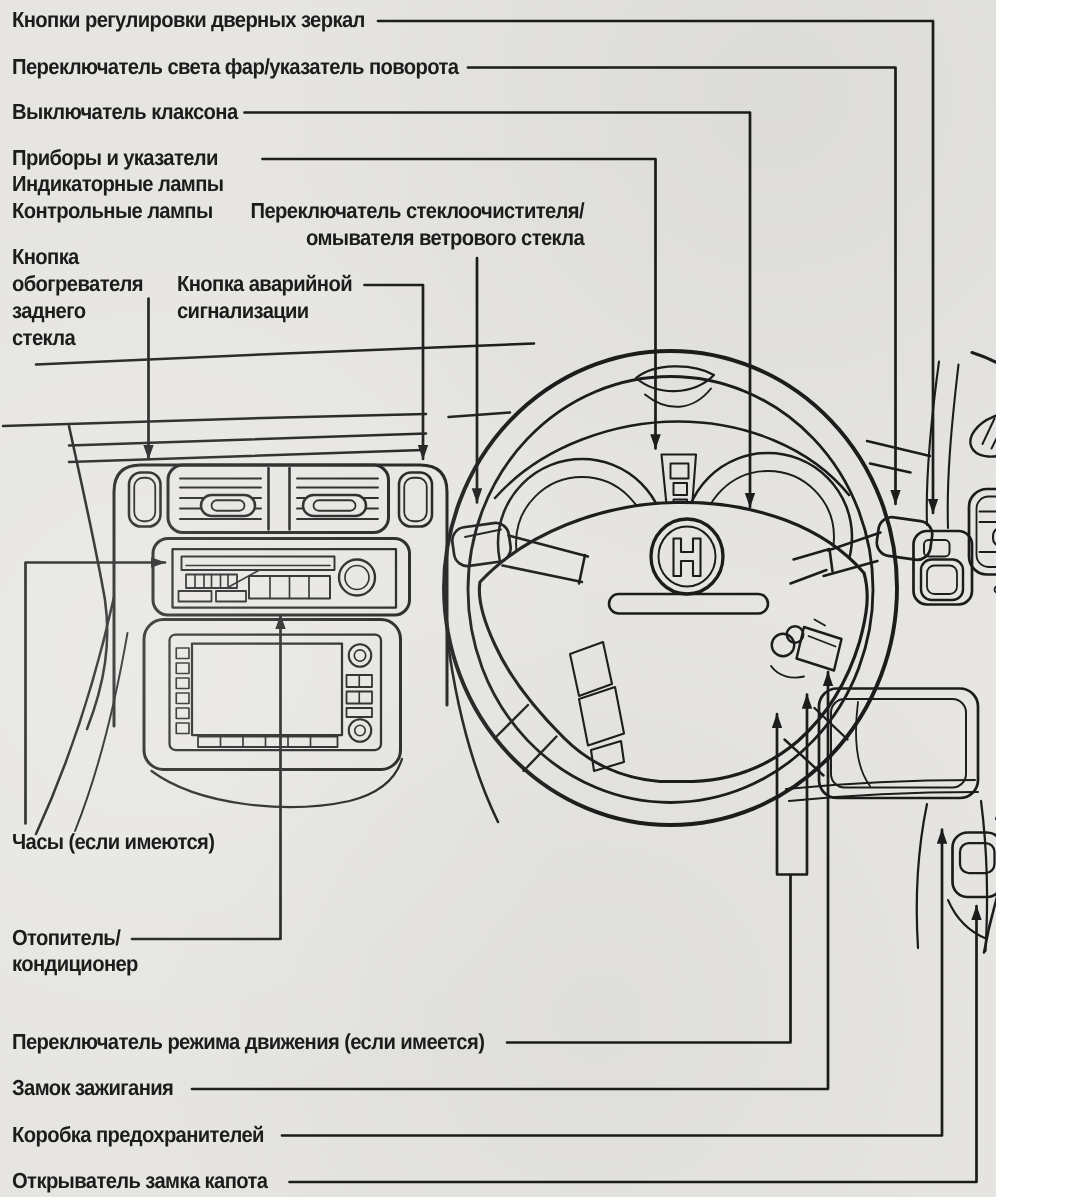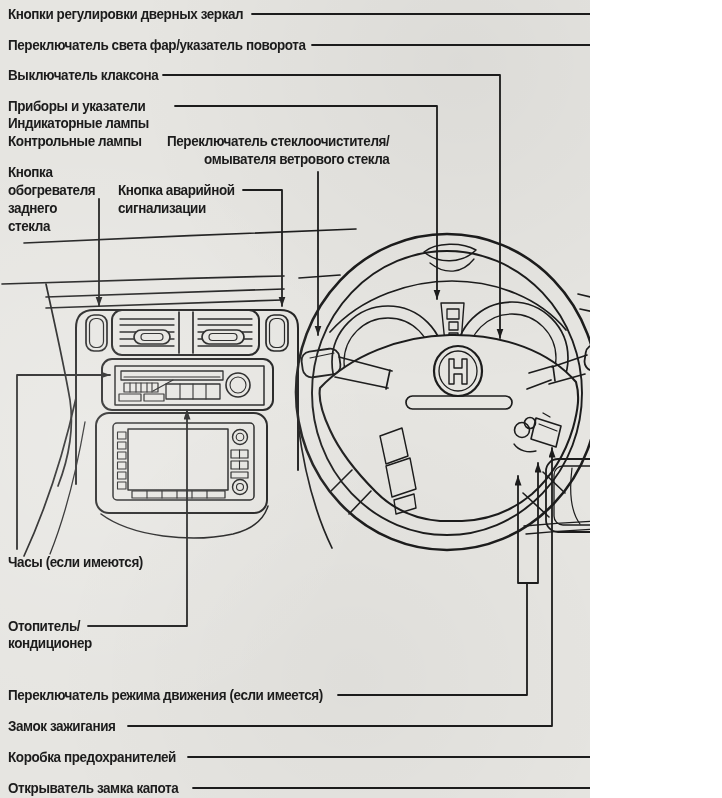--- a/index.html
+++ b/index.html
@@ -1,18 +1,18 @@
 <!DOCTYPE html>
 <html style="--paper: #e6e5e1; --ink: #1c1c1c;"><head>
 <meta charset="utf-8">
 <style>
   html,body{margin:0;padding:0;}
   .page{
     position:relative;
-    width:590px;height:798px;
+    width:664px;height:798px;
     background:var(--paper,#e6e5e1);
     overflow:hidden;
     font-family:"Liberation Sans", sans-serif;
   }
   .page::after{
     content:"";position:absolute;inset:0;pointer-events:none;
     background:
       radial-gradient(circle at 78% 8%, rgba(0,0,0,.045), transparent 38%),
       radial-gradient(circle at 15% 55%, rgba(255,255,255,.20), transparent 45%),
       radial-gradient(circle at 60% 85%, rgba(0,0,0,.03), transparent 40%);

